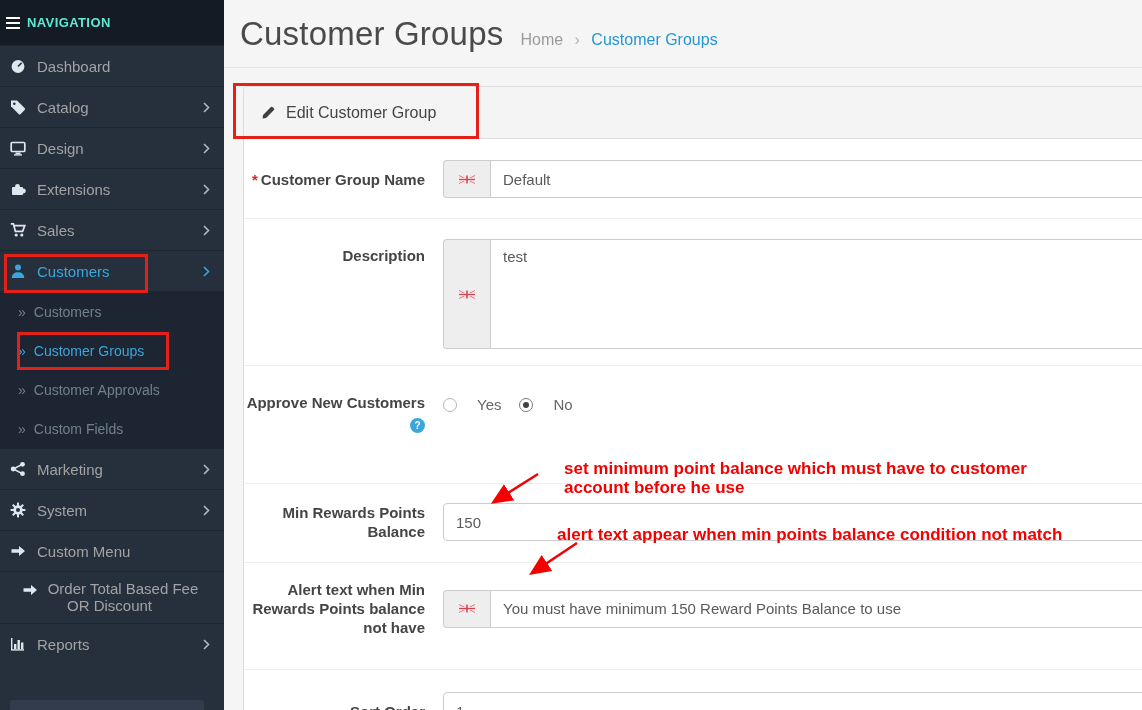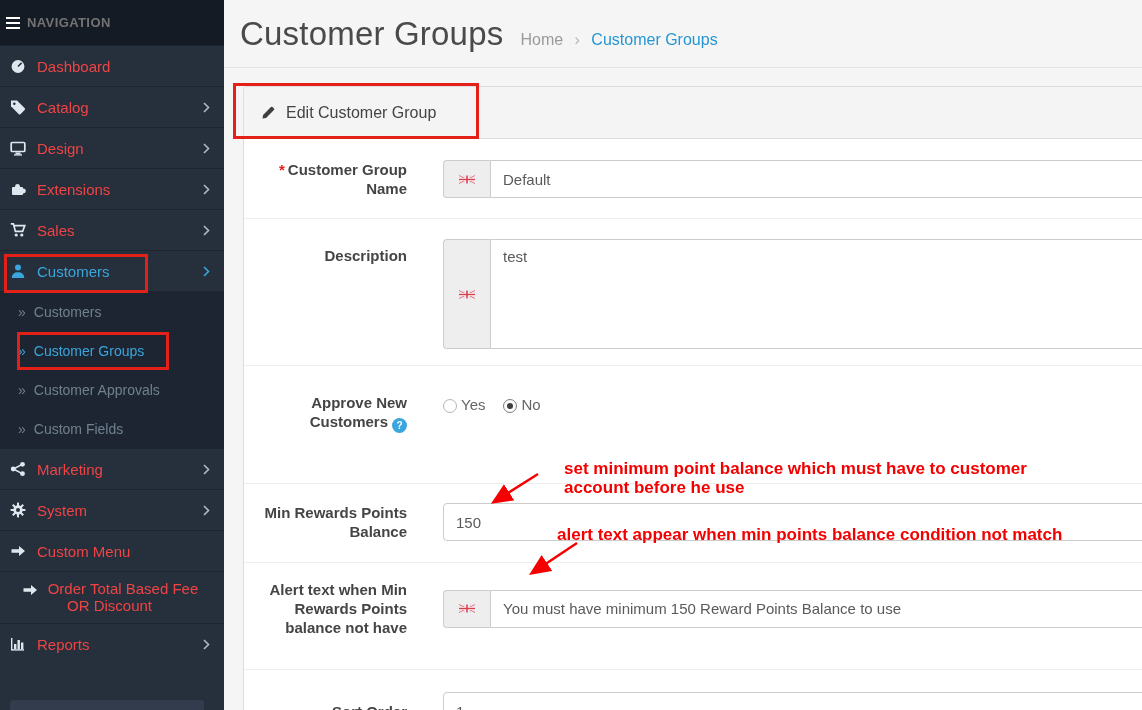--- a/index.html
+++ b/index.html
@@ -2,23 +2,23 @@
 <html><head>
 <meta charset="utf-8">
 <style>
   * { box-sizing: border-box; }
   html,body { margin:0; padding:0; }
   body { font-family: "Liberation Sans", sans-serif; width:1142px; height:710px; overflow:hidden; background:#f5f5f5; }
   .app { position:relative; width:1142px; height:710px; overflow:hidden; display:flex; }
 
   
   .sidebar { width:224px; flex:0 0 224px; background:#262f3c; height:710px; position:relative; overflow:hidden; }
-  .nav-header { height:45px; background:#151b24; color:#737373; display:flex; align-items:center; padding:0 0 0 6px; font-size:13px; font-weight:bold; letter-spacing:.4px; }
+  .nav-header { height:45px; background:#151b24; color:#5eead4; display:flex; align-items:center; padding:0 0 0 6px; font-size:13px; font-weight:bold; letter-spacing:.4px; }
   .nav-header svg { margin-right:7px; }
-  .nav-item { min-height:41px; display:flex; align-items:center; padding:0 14px 0 9px; color:#ef4444; font-size:15px; cursor:pointer; border-top:1px solid #1d2530; }
+  .nav-item { min-height:41px; display:flex; align-items:center; padding:0 14px 0 9px; color:#a3a3a3; font-size:15px; cursor:pointer; border-top:1px solid #1d2530; }
   .nav-item:first-of-type { border-top:none; }
   .nicon { width:18px; flex:0 0 18px; margin-right:10px; display:inline-flex; justify-content:center; color:#dfe7ee; }
   .nav-item .nlabel { flex:1; line-height:19px; }
   .chev { color:#aeb9c4; display:inline-flex; }
   .nav-item.active, .nav-item.active .nicon, .nav-item.active .chev { color:#3ba6dd; }
   .nav-item.wrap { display:block; padding:9px 14px 9px 9px; line-height:16px;text-align:center; }
   .nav-item.wrap .nicon { vertical-align:middle; margin-right:9px; }
   .submenu { background:#1c2531; border-top:1px solid #1d2530; }
   .nav-sub-item { min-height:39px; display:flex; align-items:center; padding:0 14px 0 18px; color:#71808e; font-size:14px; cursor:pointer; }
   .sub-marker { margin-right:8px; font-size:14px; }
@@ -33,40 +33,40 @@
   .crumb-home { color:#9a9a9a; cursor:pointer; }
   .crumb-sep { color:#b5b5b5; margin:0 7px; }
   .crumb-current { color:#2596d1; cursor:pointer; }
 
   .panel { margin:18px 0 0 19px; width:1160px; background:#ffffff; border:1px solid #ddd; border-radius:4px 4px 0 0; }
   .panel-heading { height:52px; background:#f4f4f4; border-bottom:1px solid #ddd; display:flex; align-items:center; padding-left:17px; font-size:16px; color:#444; border-radius:4px 4px 0 0; }
   .panel-heading svg { margin-right:10px; }
 
   .form-row { display:flex; align-items:center; border-bottom:1px solid #eee; }
   .form-row:last-child { border-bottom:none; }
-  .col-label { width:199px; flex:0 0 199px; padding-right:36px; text-align:right; font-size:15px; font-weight:bold; color:#454545; line-height:19px; }
+  .col-label { width:199px; flex:0 0 199px; padding-right:18px; text-align:right; font-size:15px; font-weight:bold; color:#454545; line-height:19px; }
   .req { color:#e02222; margin-right:3px; }
   .col-field { flex:1; }
   .tb-input { width:100%; height:38px; border:1px solid #ccc; border-radius:4px; padding:0 12px; font-size:15px; color:#5a5a5a; font-family:"Liberation Sans",sans-serif; background:#fff; outline:none; }
   .input-group { display:flex; width:100%; }
   .addon { width:47px; flex:0 0 47px; background:#eeeeee; border:1px solid #ccc; border-right:none; border-radius:4px 0 0 4px; display:flex; align-items:center; justify-content:center; }
   .input-group .tb-input { border-radius:0 4px 4px 0; }
   .tb-textarea { width:100%; height:110px; border:1px solid #ccc; border-radius:0 4px 4px 0; padding:8px 12px; font-size:15px; color:#5a5a5a; font-family:"Liberation Sans",sans-serif; resize:none; outline:none; }
   .addon.tall { align-self:stretch; }
 
   .row-name { padding:21px 0 20px; }
   .row-desc { padding:20px 0 16px; align-items:flex-start; }
   .row-desc .col-label { padding-top:7px; }
   .row-approve { padding:27px 0 50px; align-items:flex-start; }
   .row-minpoints { padding:19px 0 21px; }
   .row-alert { padding:17px 0 32px; }
   .row-sort { padding:22px 0 30px; }
 
   .radio-group { display:flex; align-items:center; padding-top:3px; }
-  .radio-opt { display:flex; align-items:flex-end; margin-right:18px; cursor:pointer; }
+  .radio-opt { display:flex; align-items:center; margin-right:18px; cursor:pointer;gap:16px; }
   .radio-circle { width:14px; height:14px; border:1px solid #b5b5b5; border-radius:50%; background:#fff; margin-right:4px; position:relative; }
   .radio-circle.checked { border-color:#7d7d7d; }
   .radio-circle.checked::after { content:""; position:absolute; left:3px; top:3px; width:6px; height:6px; border-radius:50%; background:#404040; }
   .radio-label { font-size:15px; color:#666; }
   .help-badge { display:inline-flex; align-items:center; justify-content:center; width:15px; height:15px; border-radius:50%; background:#3ba6dd; color:#fff; font-size:10px; font-weight:bold; margin-left:4px; vertical-align:-2px; }
 
   
   .overlay { position:absolute; left:0; top:0; width:962px; height:710px; pointer-events:none; z-index:20; }
   .red-box { position:absolute; border:3px solid #e32119; }
   .box-customers { left:4px; top:254px; width:144px; height:39px; }

